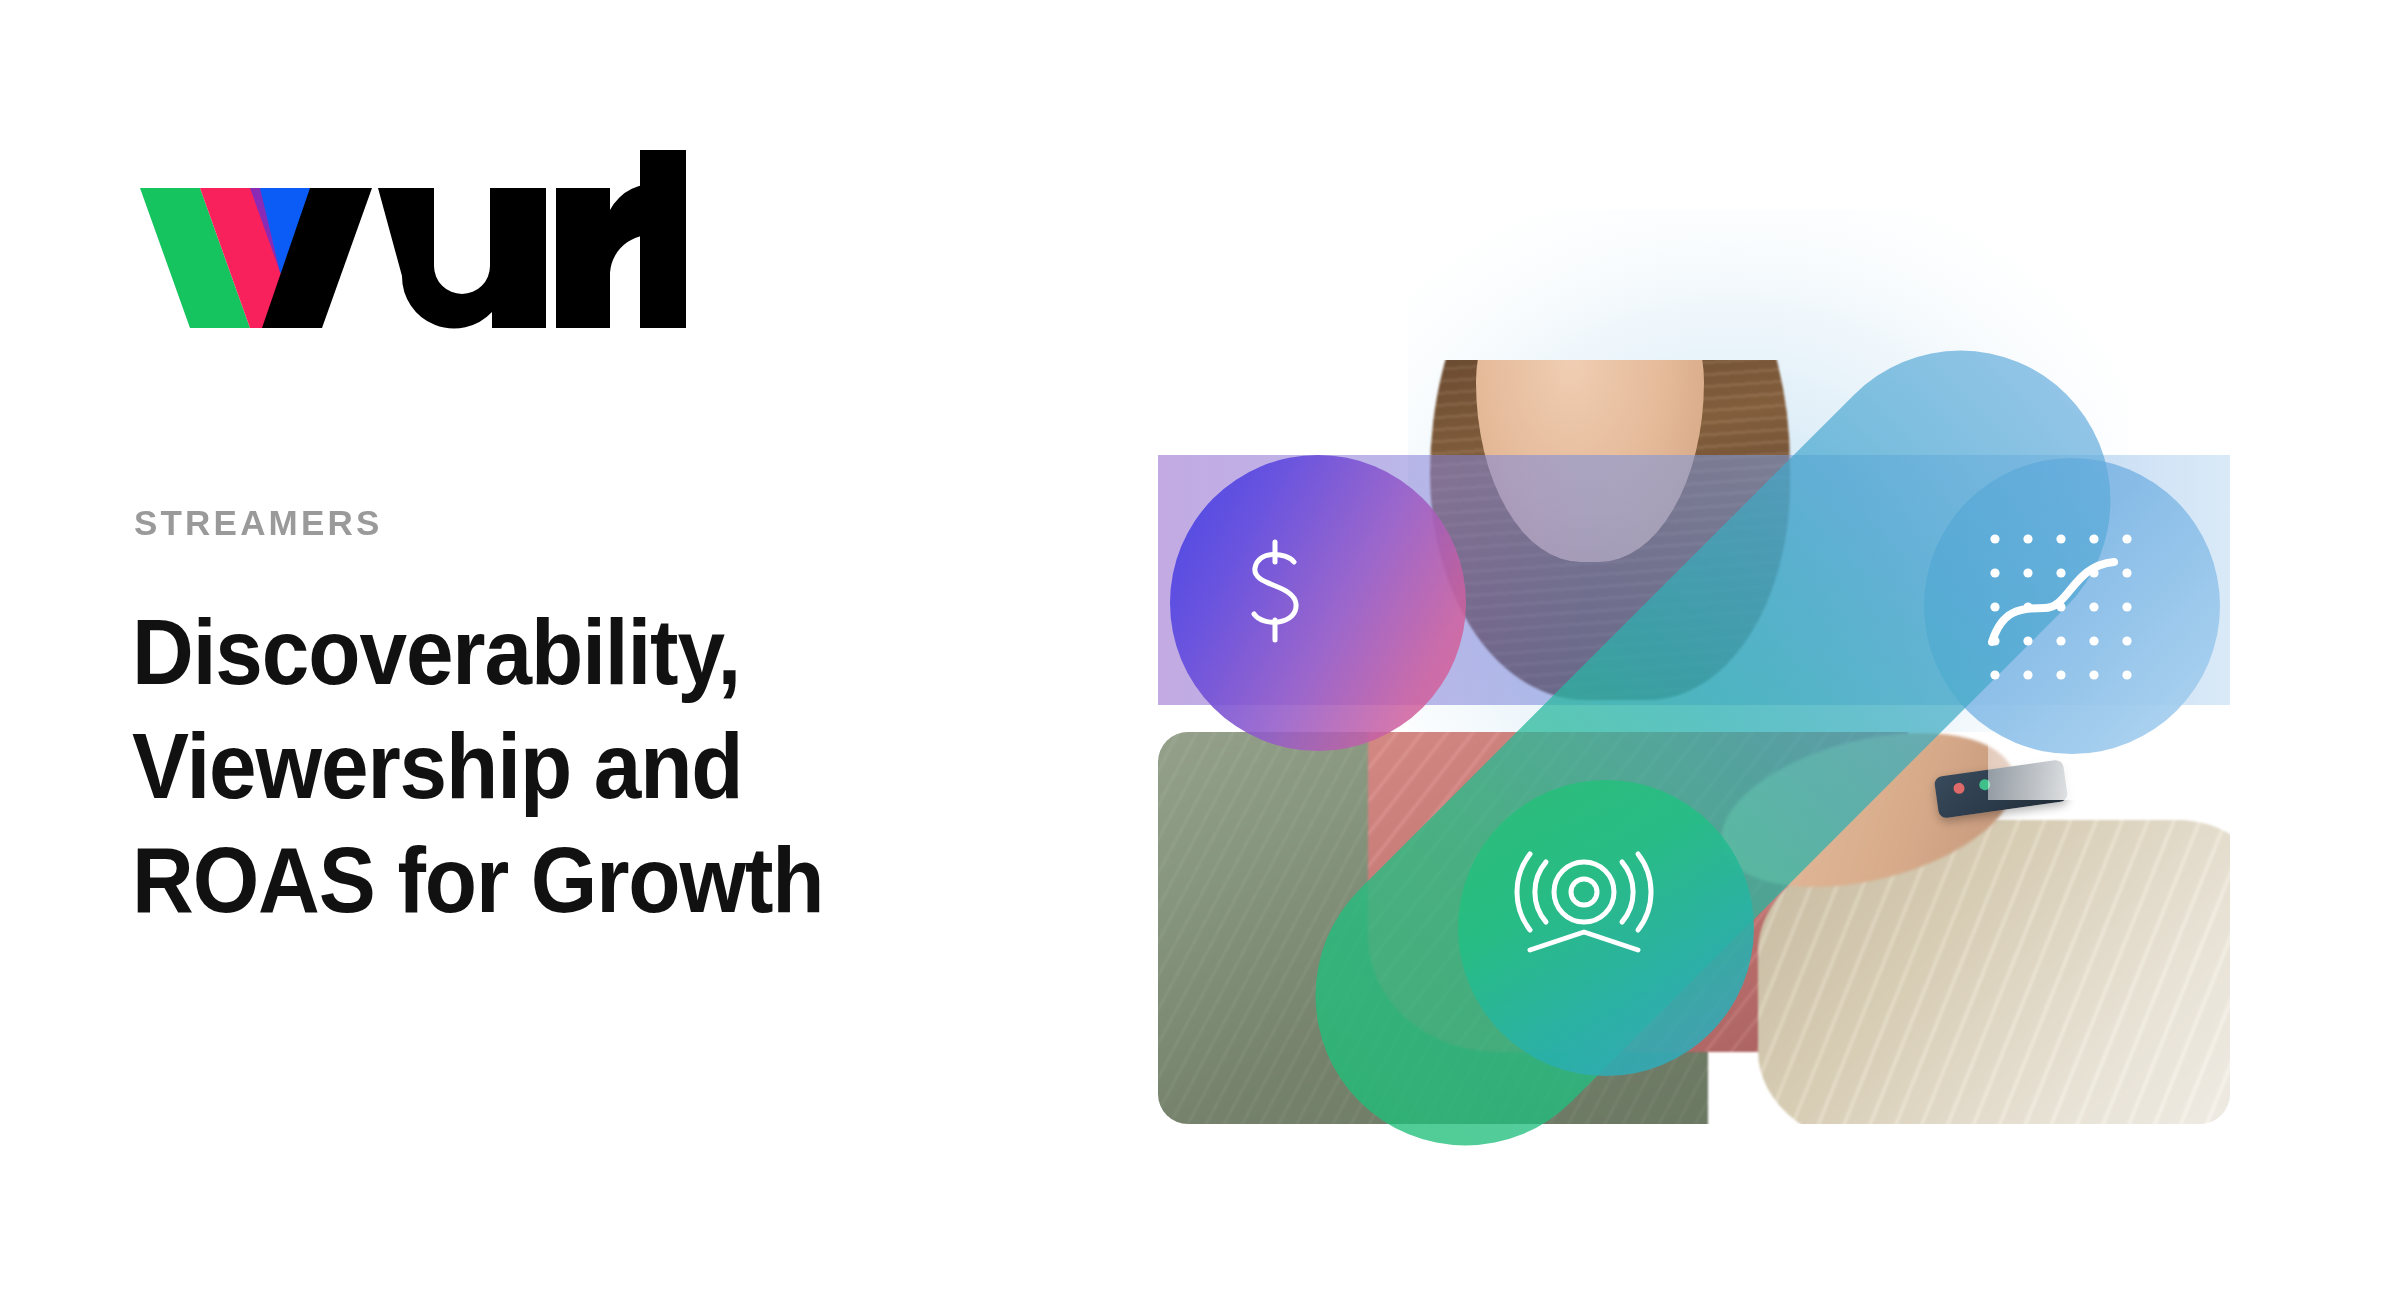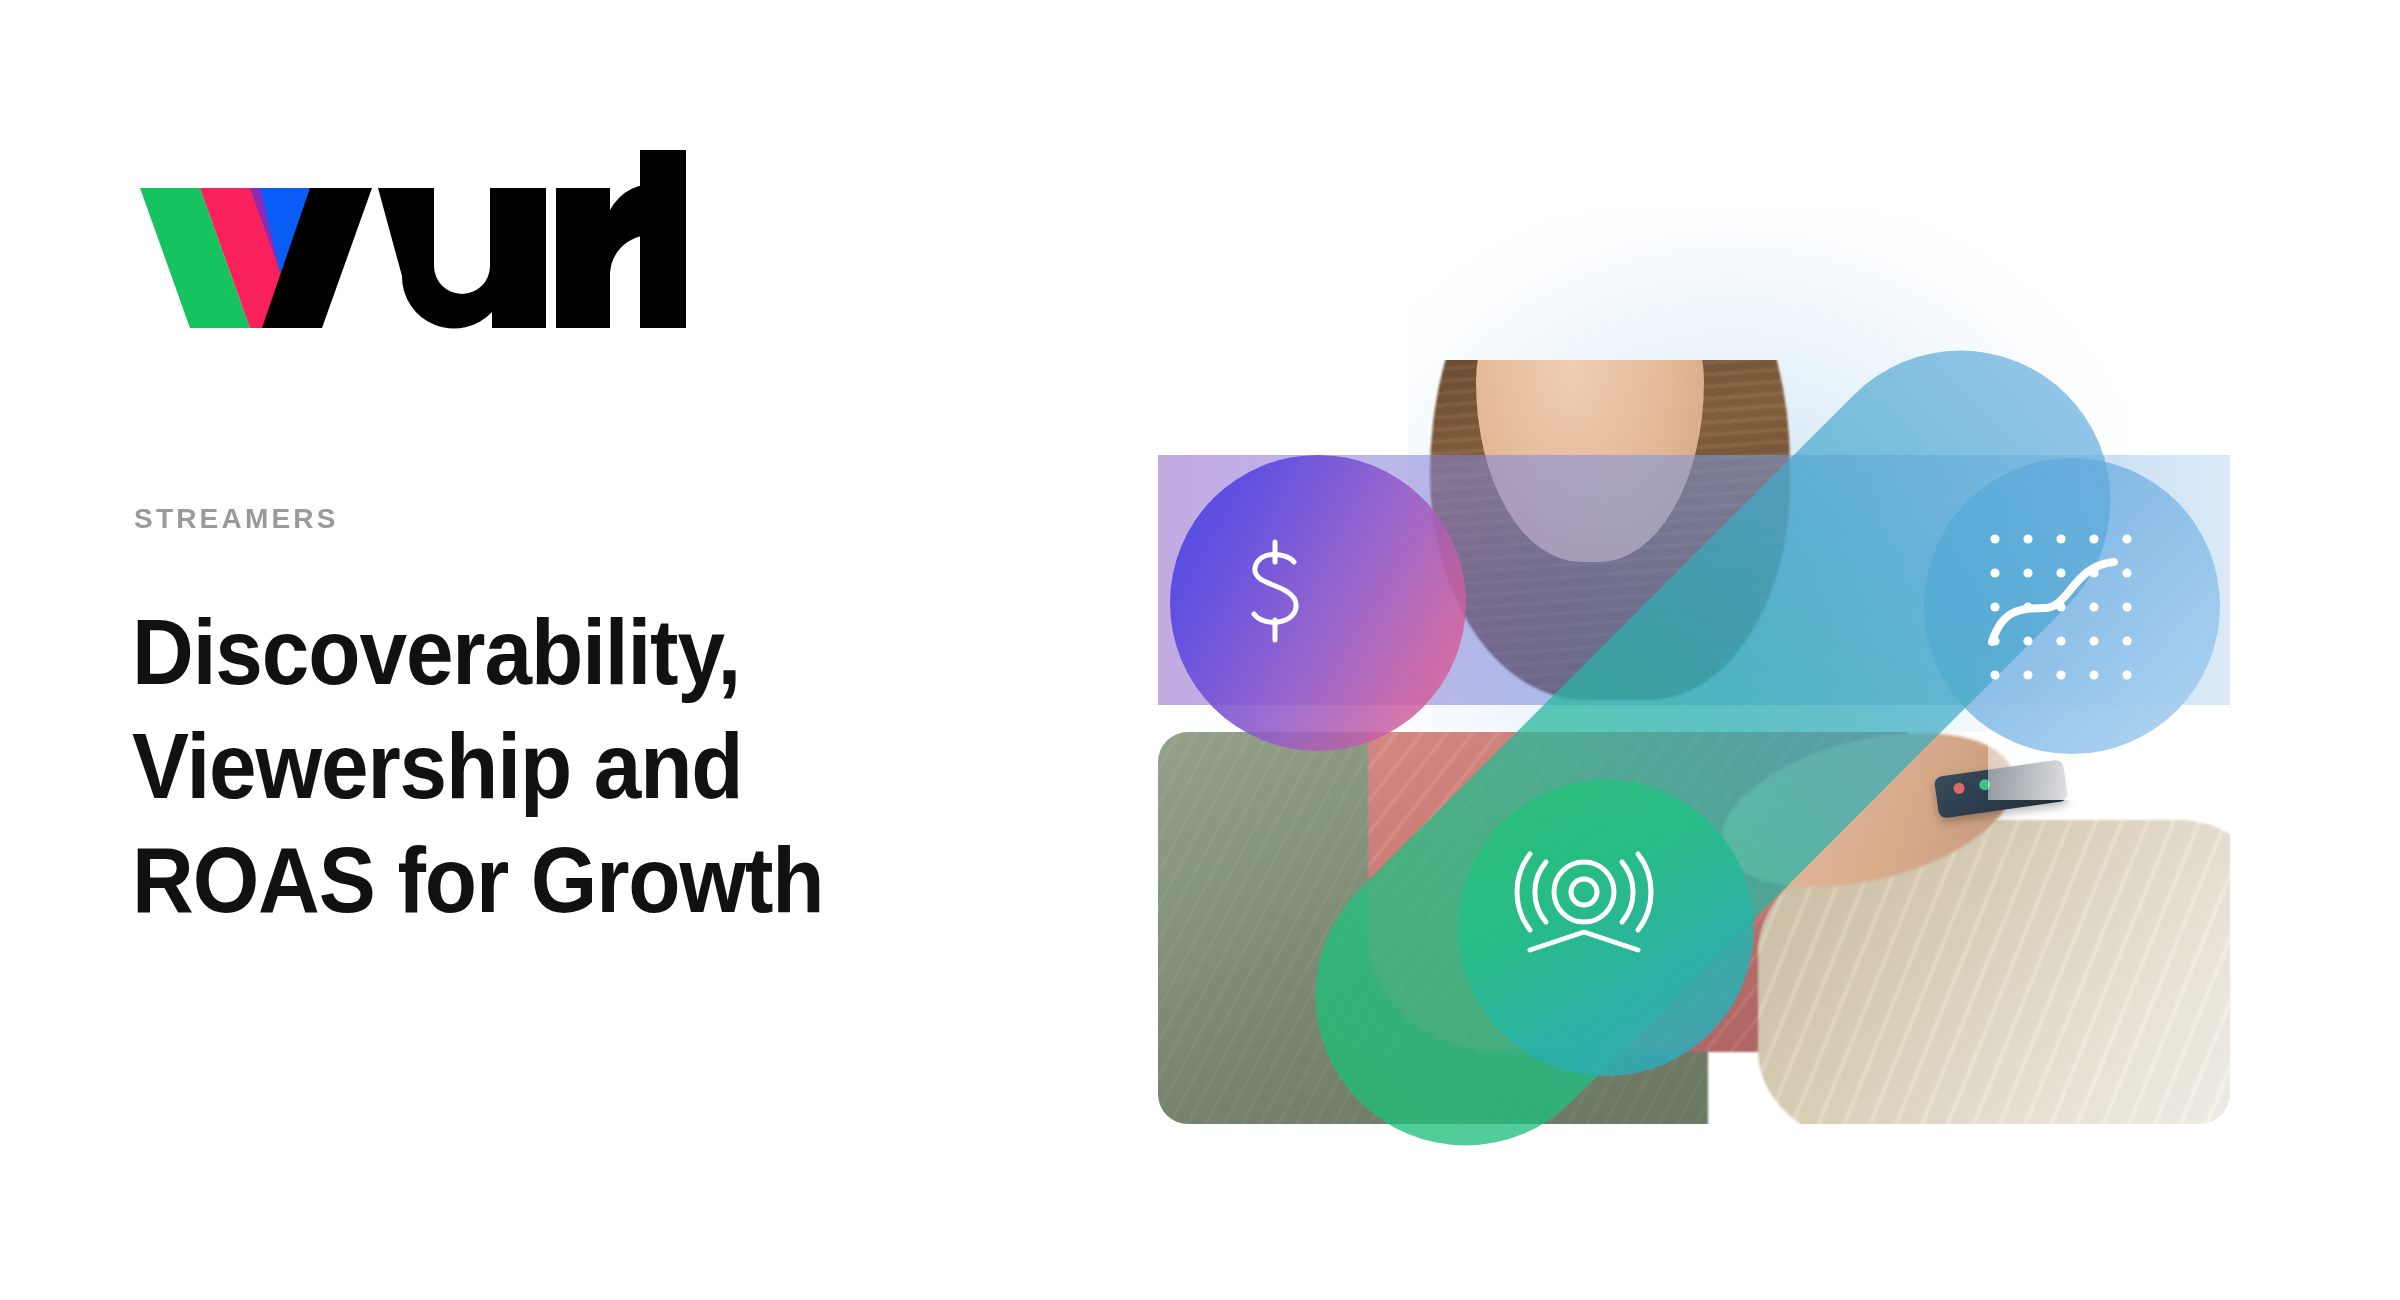--- a/index.html
+++ b/index.html
@@ -28,21 +28,21 @@
     position:absolute;
     left:0px; top:0px;
     width:560px; height:180px;
   }
   .logo svg { display:block; }
 
   
   .eyebrow {
     position:absolute;
     left:2px; top:355px;
-    font-size:28px;
+    font-size:35px;
     font-weight:bold;
     letter-spacing:3.2px;
     color:#9a9a9a;
     line-height:1;
     white-space:nowrap;
   }
 
   
   .headline {
     position:absolute;

